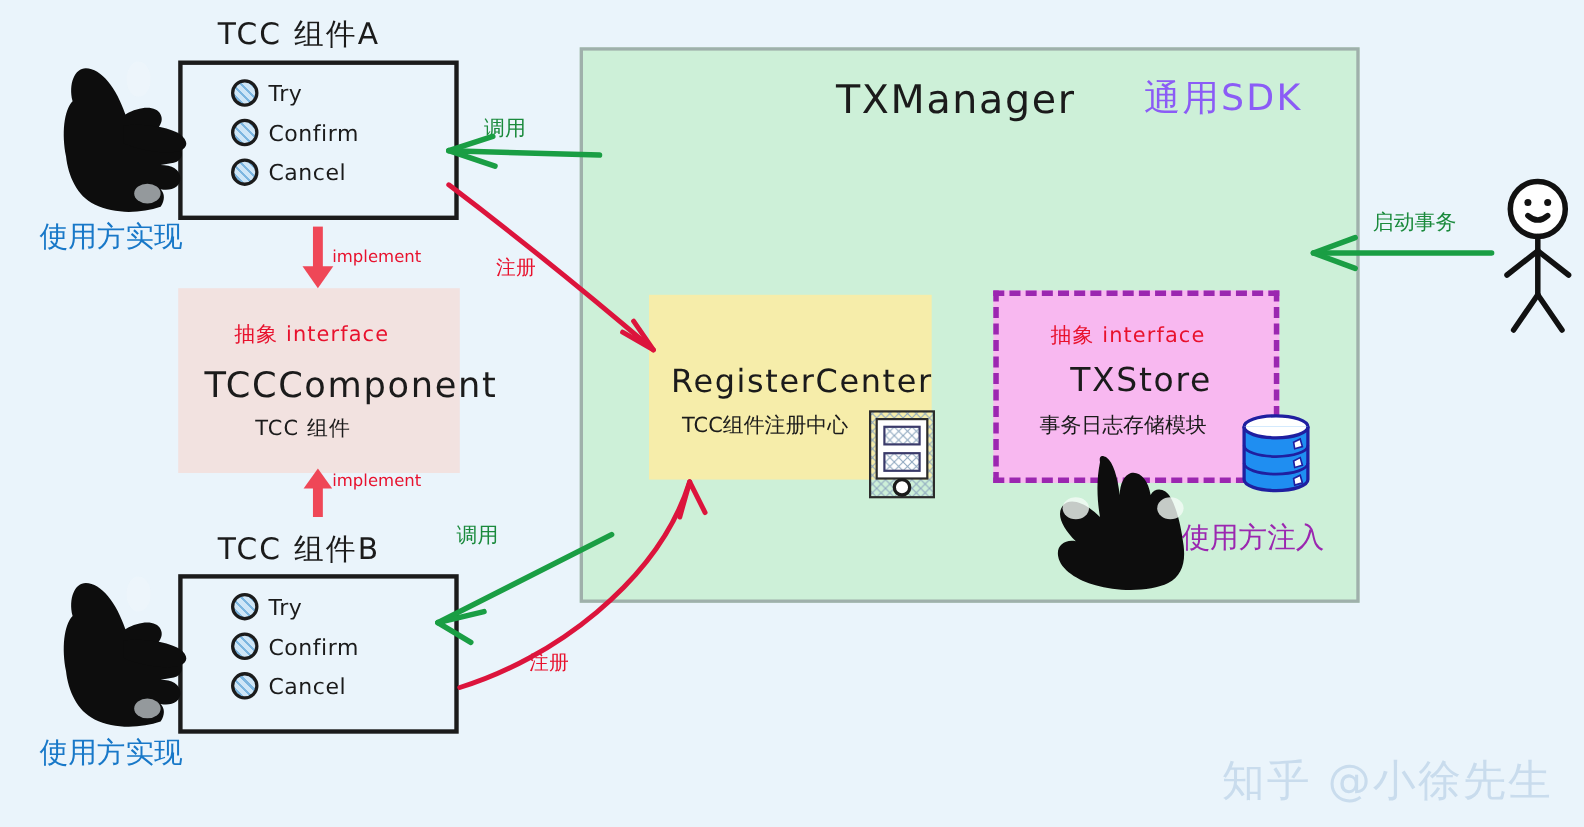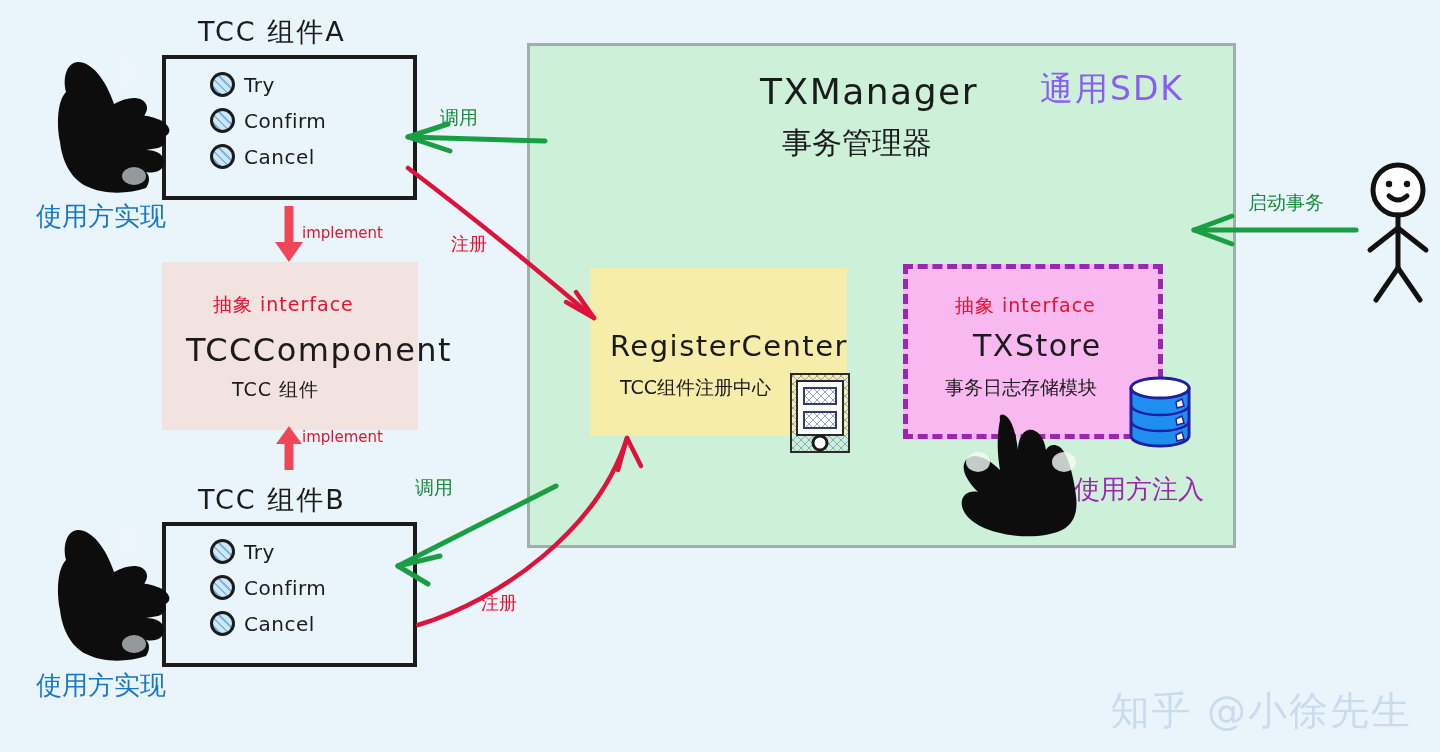--- a/index.html
+++ b/index.html
@@ -80,21 +80,20 @@
   svg.layer{position:absolute;left:0;top:0;width:1440px;height:752px;pointer-events:none;}
 </style>
 </head>
 <body>
 
 <div id="stage">
 
   <div class="abs green-panel"></div>
 
   <div class="abs txt big-en" style="left:760px;top:74px;font-size:36px;">TXManager</div>
-  <div class="abs txt mid-cn" style="left:782px;top:128px;font-size:30px;">事务管理器</div>
 
   <div class="abs txt red-big" style="left:1040px;top:72px;">通用SDK</div>
 
   <div class="abs txt hand-title" style="left:198px;top:18px;">TCC 组件A</div>
   <div class="abs tcc-box tcc-a">
     <div class="methods">
       <div class="method-row">
         <span class="circle"></span>
         <span class="method-label">Try</span>
       </div>

